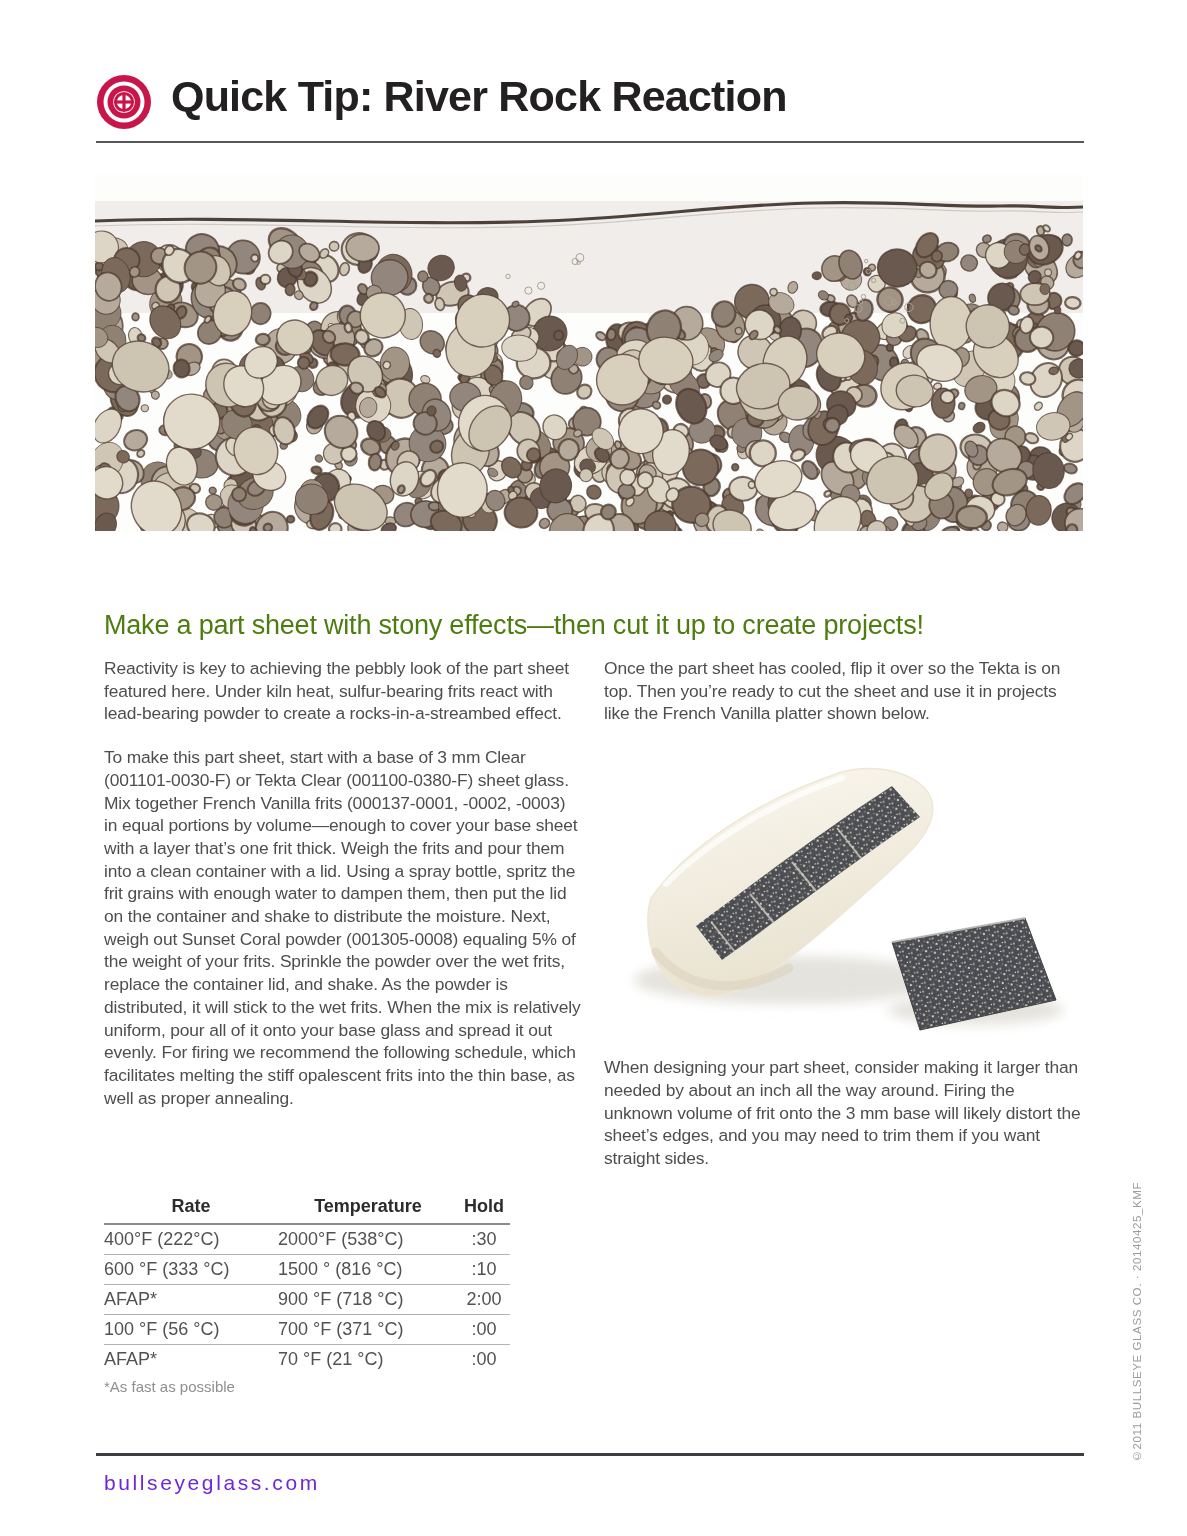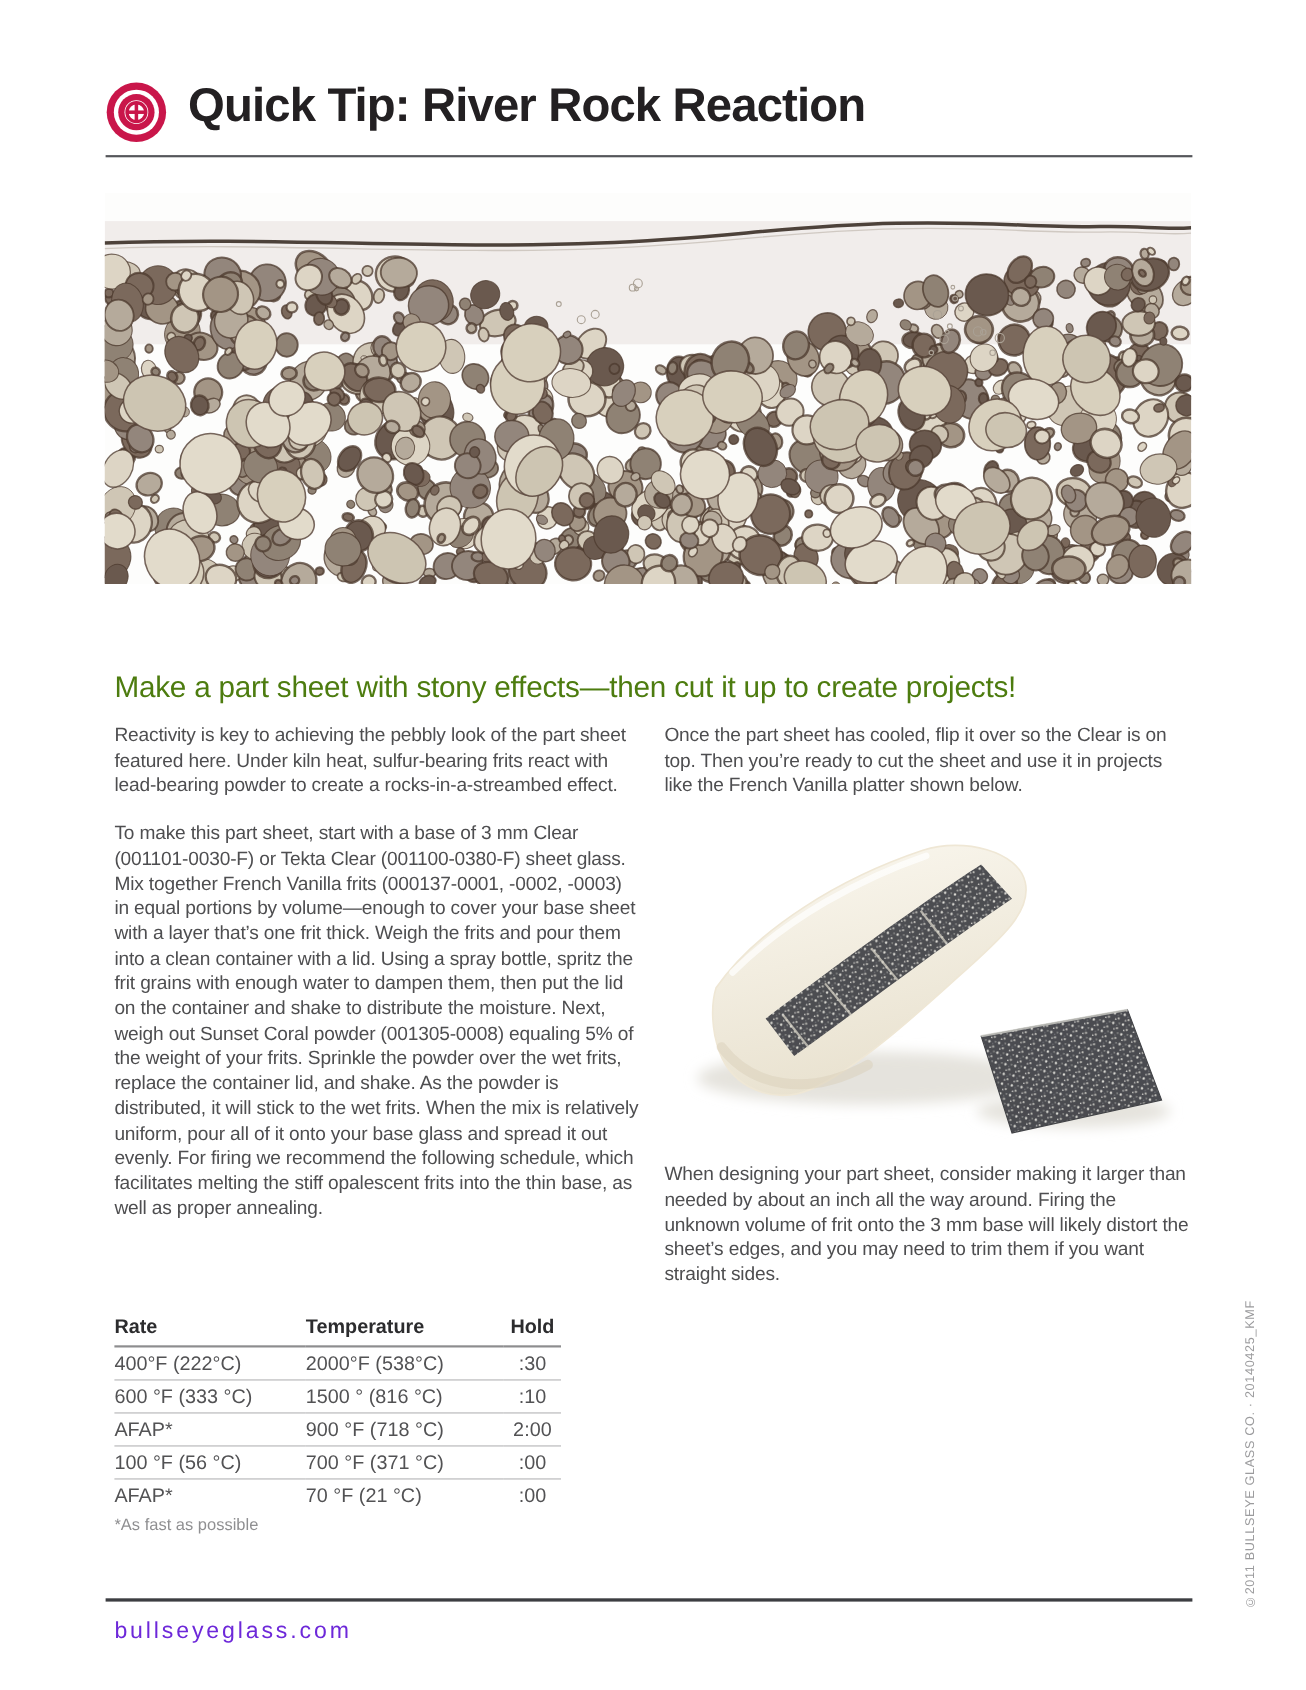--- a/index.html
+++ b/index.html
@@ -32,21 +32,21 @@
   .col-left{left:104px;width:478px}
   .col-right{left:604px;width:482px}
   .platter{margin:10px 0 18px;width:482px;height:292px}
   .platter svg{display:block}
   
   .schedule{
     position:absolute;left:104px;top:1194px;width:406px;
     border-collapse:collapse;font-size:18px;color:#525254;
   }
   .schedule th{
-    font-weight:700;color:#2c2c2e;text-align:left;
+    font-weight:700;color:#2c2c2e;text-align:center;
     padding:2px 0 6px;border-bottom:2px solid #8d8d8f;
   }
   .schedule td{padding:4px 0;border-top:1px solid #b3b3b5}
   .schedule tbody tr:first-child td{border-top:none}
   .schedule .num{text-align:center}
   .footnote{position:absolute;left:104px;top:1378px;font-size:15px;color:#8f8f91}
   
   .side-note{
     position:absolute;left:1131px;top:1194px;height:268px;white-space:nowrap;
     writing-mode:vertical-rl;transform:rotate(180deg);
@@ -1128,21 +1128,21 @@
   </figure>
 
   <h2 class="subtitle">Make a part sheet with stony effects—then cut it up to create projects!</h2>
 
   <div class="col col-left">
     <p>Reactivity is key to achieving the pebbly look of the part sheet featured here. Under kiln heat, sulfur-bearing frits react with lead-bearing powder to create a rocks-in-a-streambed effect.</p>
     <p>To make this part sheet, start with a base of 3 mm Clear (001101-0030-F) or Tekta Clear (001100-0380-F) sheet glass. Mix together French Vanilla frits (000137-0001, -0002, -0003) in equal portions by volume—enough to cover your base sheet with a layer that’s one frit thick. Weigh the frits and pour them into a clean container with a lid. Using a spray bottle, spritz the frit grains with enough water to dampen them, then put the lid on the container and shake to distribute the moisture. Next, weigh out Sunset Coral powder (001305-0008) equaling 5% of the weight of your frits. Sprinkle the powder over the wet frits, replace the container lid, and shake. As the powder is distributed, it will stick to the wet frits. When the mix is relatively uniform, pour all of it onto your base glass and spread it out evenly. For firing we recommend the following schedule, which facilitates melting the stiff opalescent frits into the thin base, as well as proper annealing.</p>
   </div>
 
   <div class="col col-right">
-    <p>Once the part sheet has cooled, flip it over so the Clear is on top. Then you’re ready to cut the sheet and use it in projects like the French Vanilla platter shown below.</p>
+    <p>Once the part sheet has cooled, flip it over so the Tekta is on top. Then you’re ready to cut the sheet and use it in projects like the French Vanilla platter shown below.</p>
 
     <figure class="platter">
       <svg viewBox="0 0 482 292" width="482" height="292">
         <defs>
           <linearGradient id="pg" x1="0" y1="0" x2="0.3" y2="1">
             <stop offset="0" stop-color="#fbf8f0"></stop>
             <stop offset="1" stop-color="#e9e2d0"></stop>
           </linearGradient>
           <pattern id="spk" width="9" height="9" patternUnits="userSpaceOnUse" patternTransform="rotate(10)">
             <rect width="9" height="9" fill="#45464b"></rect>

